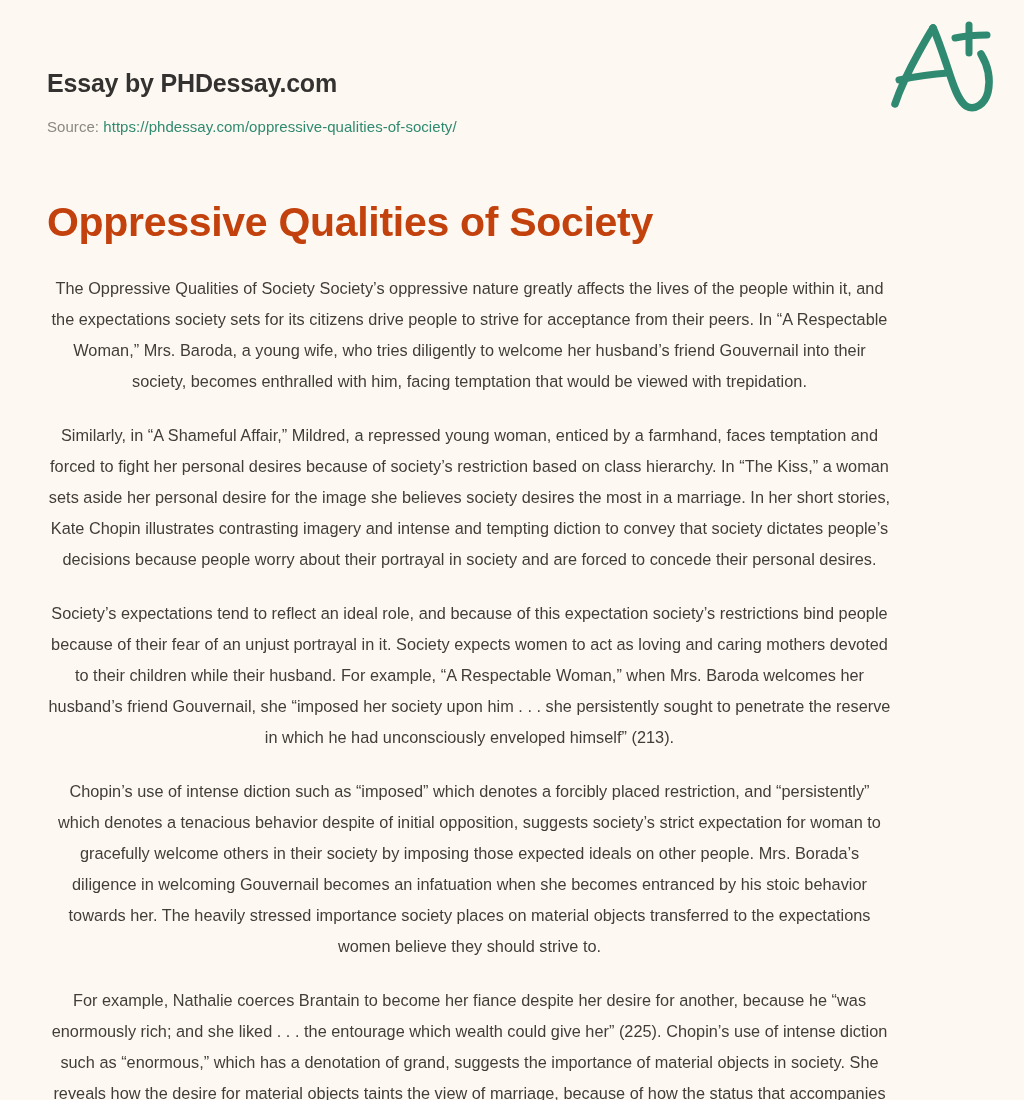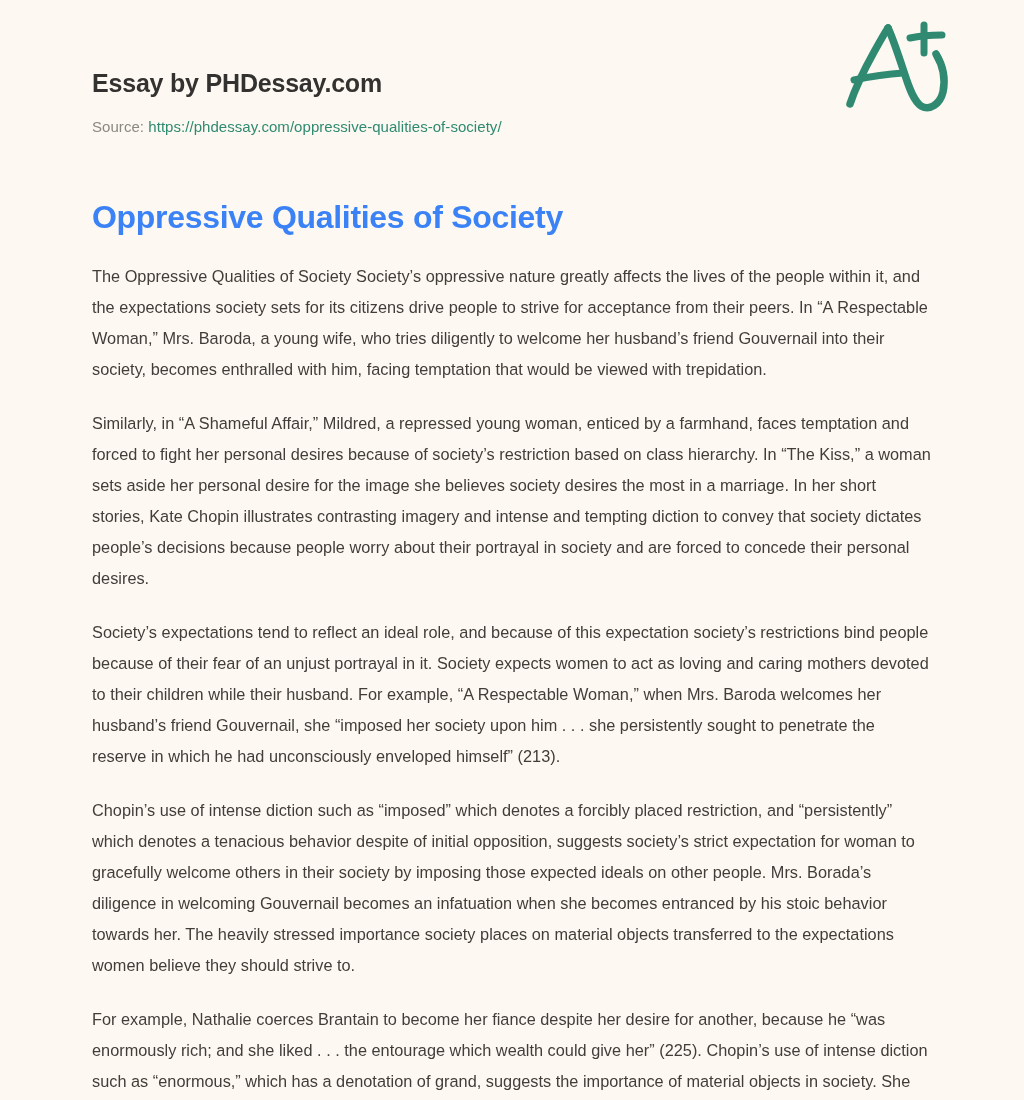--- a/index.html
+++ b/index.html
@@ -12,21 +12,21 @@
     background: #fdf9f2;
     font-family: "Liberation Sans", sans-serif;
     overflow: hidden;
   }
 
   .page {
     position: relative;
     width: 1024px;
     height: 1100px;
     box-sizing: border-box;
-    padding: 0 92px;
+    padding: 0 47px;
     background: #fdf9f2;
   }
 
   
   .masthead {
     position: relative;
     padding-top: 68px;
   }
 
   .brand-line {
@@ -58,39 +58,39 @@
     right: -22px;
     width: 130px;
     height: 110px;
     pointer-events: none;
   }
   .logo svg { display: block; width: 130px; height: 110px; }
 
   
   .doc-title {
     margin: 60px 0 0 0;
-    font-size: 32px;
+    font-size: 41px;
     font-weight: bold;
     letter-spacing: -0.3px;
-    color: #3b82f6;
+    color: #c2410c;
     line-height: 1.25;
   }
 
   
   .article {
     margin-top: 24px;
     max-width: 845px;
   }
   .article p {
     margin: 0 0 23px 0;
     font-size: 16.3px;
     line-height: 31px;
     color: #413d39;
     letter-spacing: 0.02px;
-    text-align: left;
+    text-align: center;
   }
   .article p:last-child { margin-bottom: 0; }
 </style>
 </head>
 <body>
 
 <div class="page">
 
   <div class="masthead">
 

